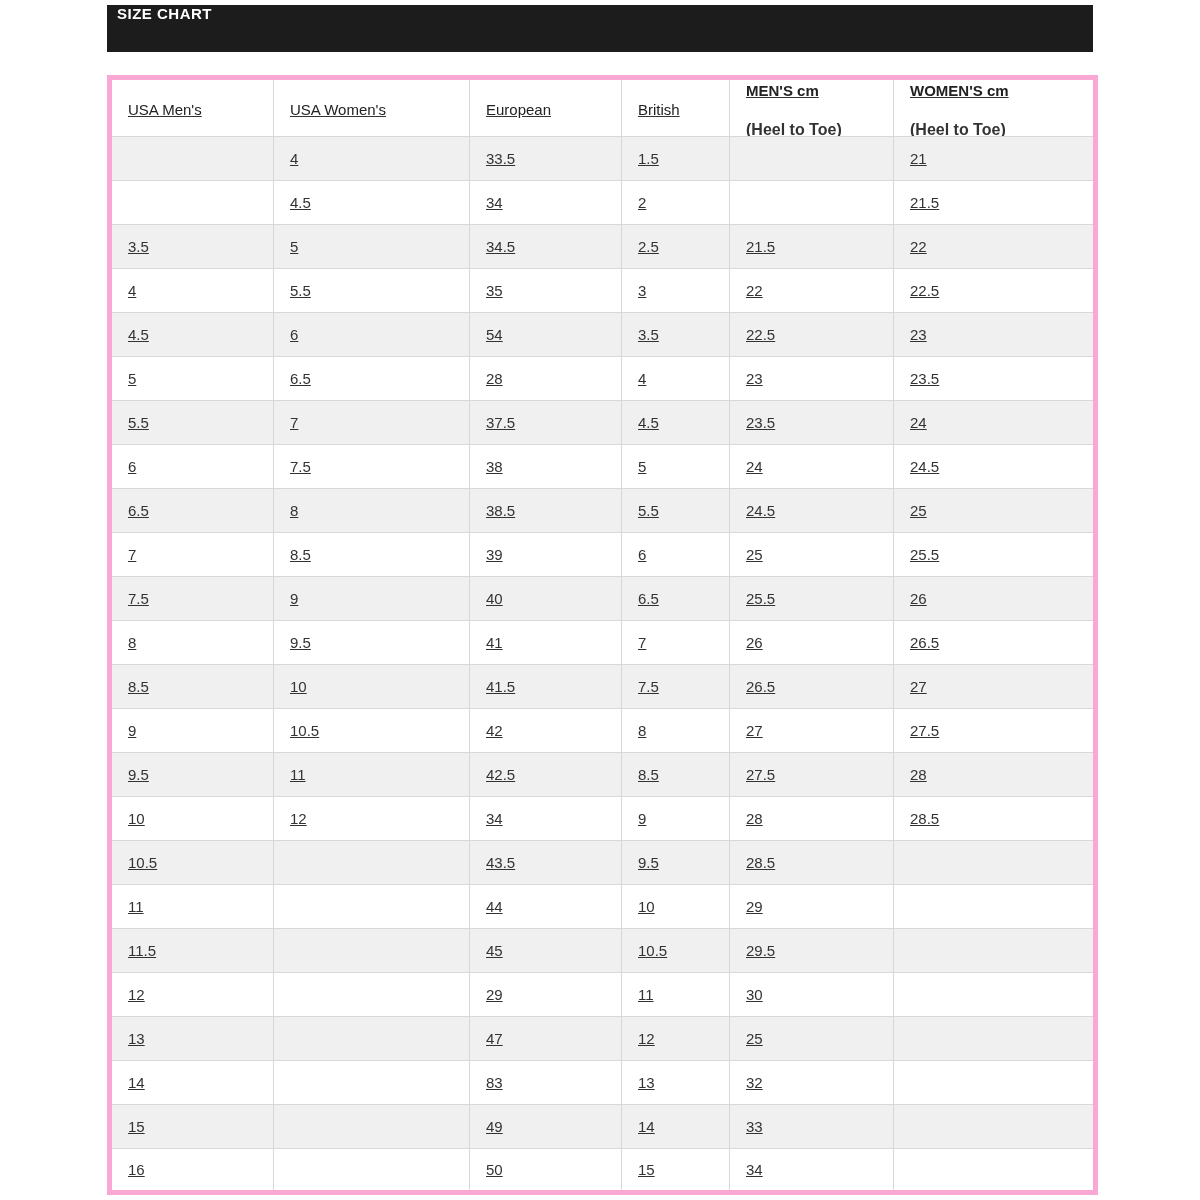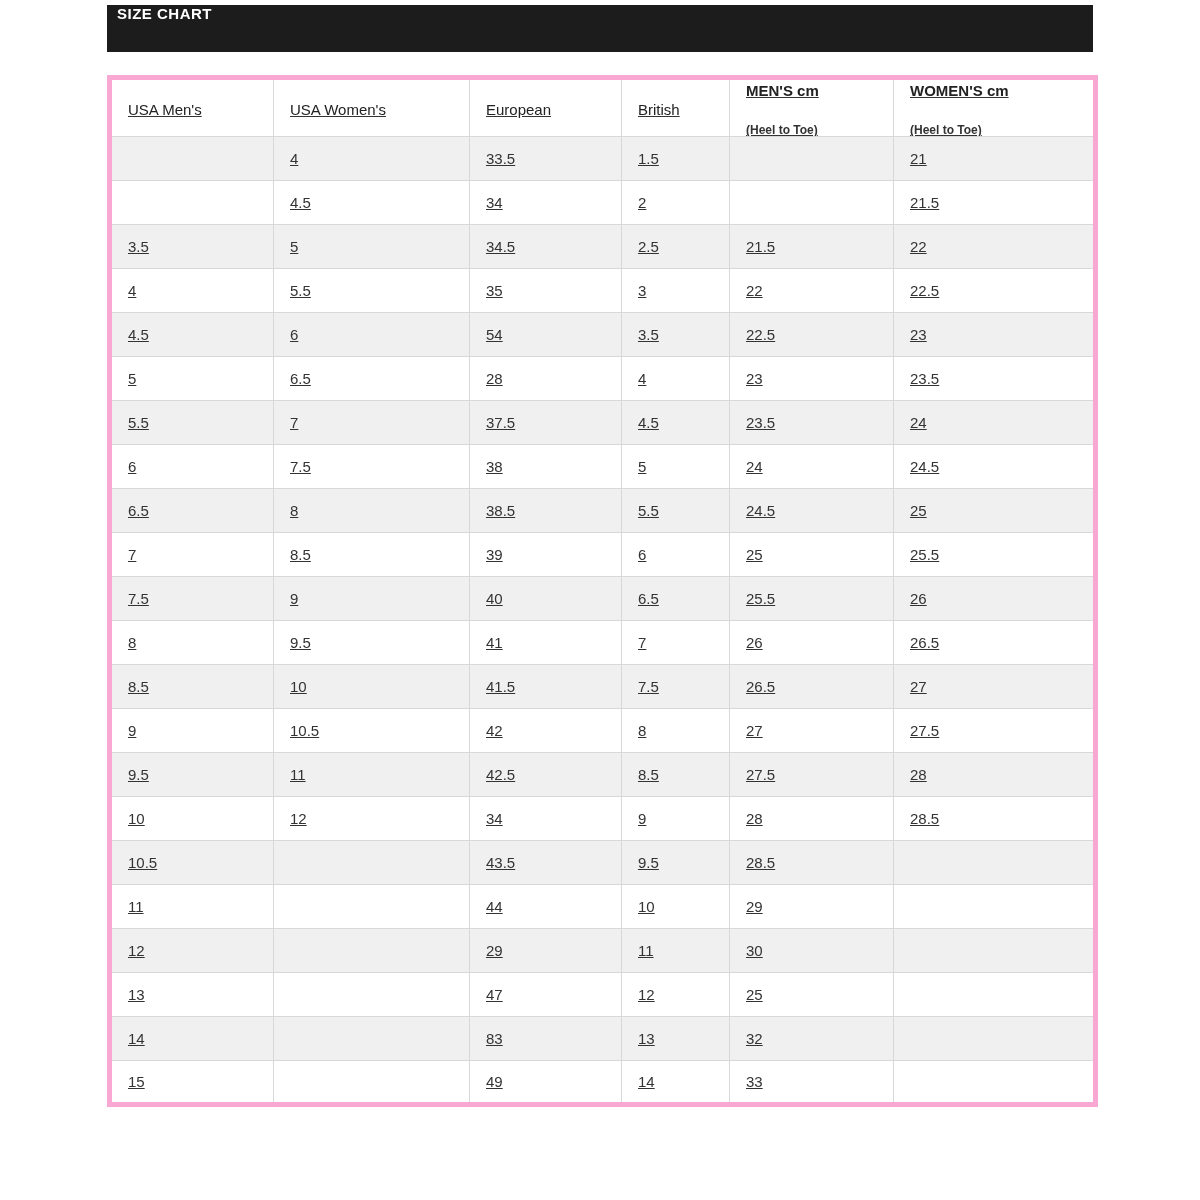--- a/index.html
+++ b/index.html
@@ -69,21 +69,21 @@
     font-weight: normal;
     color: #222222;
   }
   table.size-chart thead th:nth-child(5),
   table.size-chart thead th:nth-child(6) {
     font-weight: bold;
   }
   .col-label { display: block; line-height: 17px; padding-top: 2px; }
   .col-sub {
     display: block;
-    font-size: 12px;
+    font-size: 16px;
     font-weight: bold;
     color: #333333;
     line-height: 12px;
     margin-top: 25px;
   }
   .col-sub:empty { display: none; }
   table.size-chart tbody tr:nth-child(odd) td { background: #f0f0f0; }
   table.size-chart tbody tr:nth-child(even) td { background: #ffffff; }
   table.size-chart tbody td { color: #333333; }
 </style>
@@ -273,20 +273,28 @@
           </tr>
           <tr>
             <td>11</td>
             <td></td>
             <td>44</td>
             <td>10</td>
             <td>29</td>
             <td></td>
           </tr>
           <tr>
+            <td>11.5</td>
+            <td></td>
+            <td>45</td>
+            <td>10.5</td>
+            <td>29.5</td>
+            <td></td>
+          </tr>
+          <tr>
             <td>12</td>
             <td></td>
             <td>29</td>
             <td>11</td>
             <td>30</td>
             <td></td>
           </tr>
           <tr>
             <td>13</td>
             <td></td>
@@ -304,17 +312,25 @@
             <td></td>
           </tr>
           <tr>
             <td>15</td>
             <td></td>
             <td>49</td>
             <td>14</td>
             <td>33</td>
             <td></td>
           </tr>
+          <tr>
+            <td>16</td>
+            <td></td>
+            <td>50</td>
+            <td>15</td>
+            <td>34</td>
+            <td></td>
+          </tr>
         </tbody>
     </table>
   </div>
 
 </div>
 
 </body></html>

